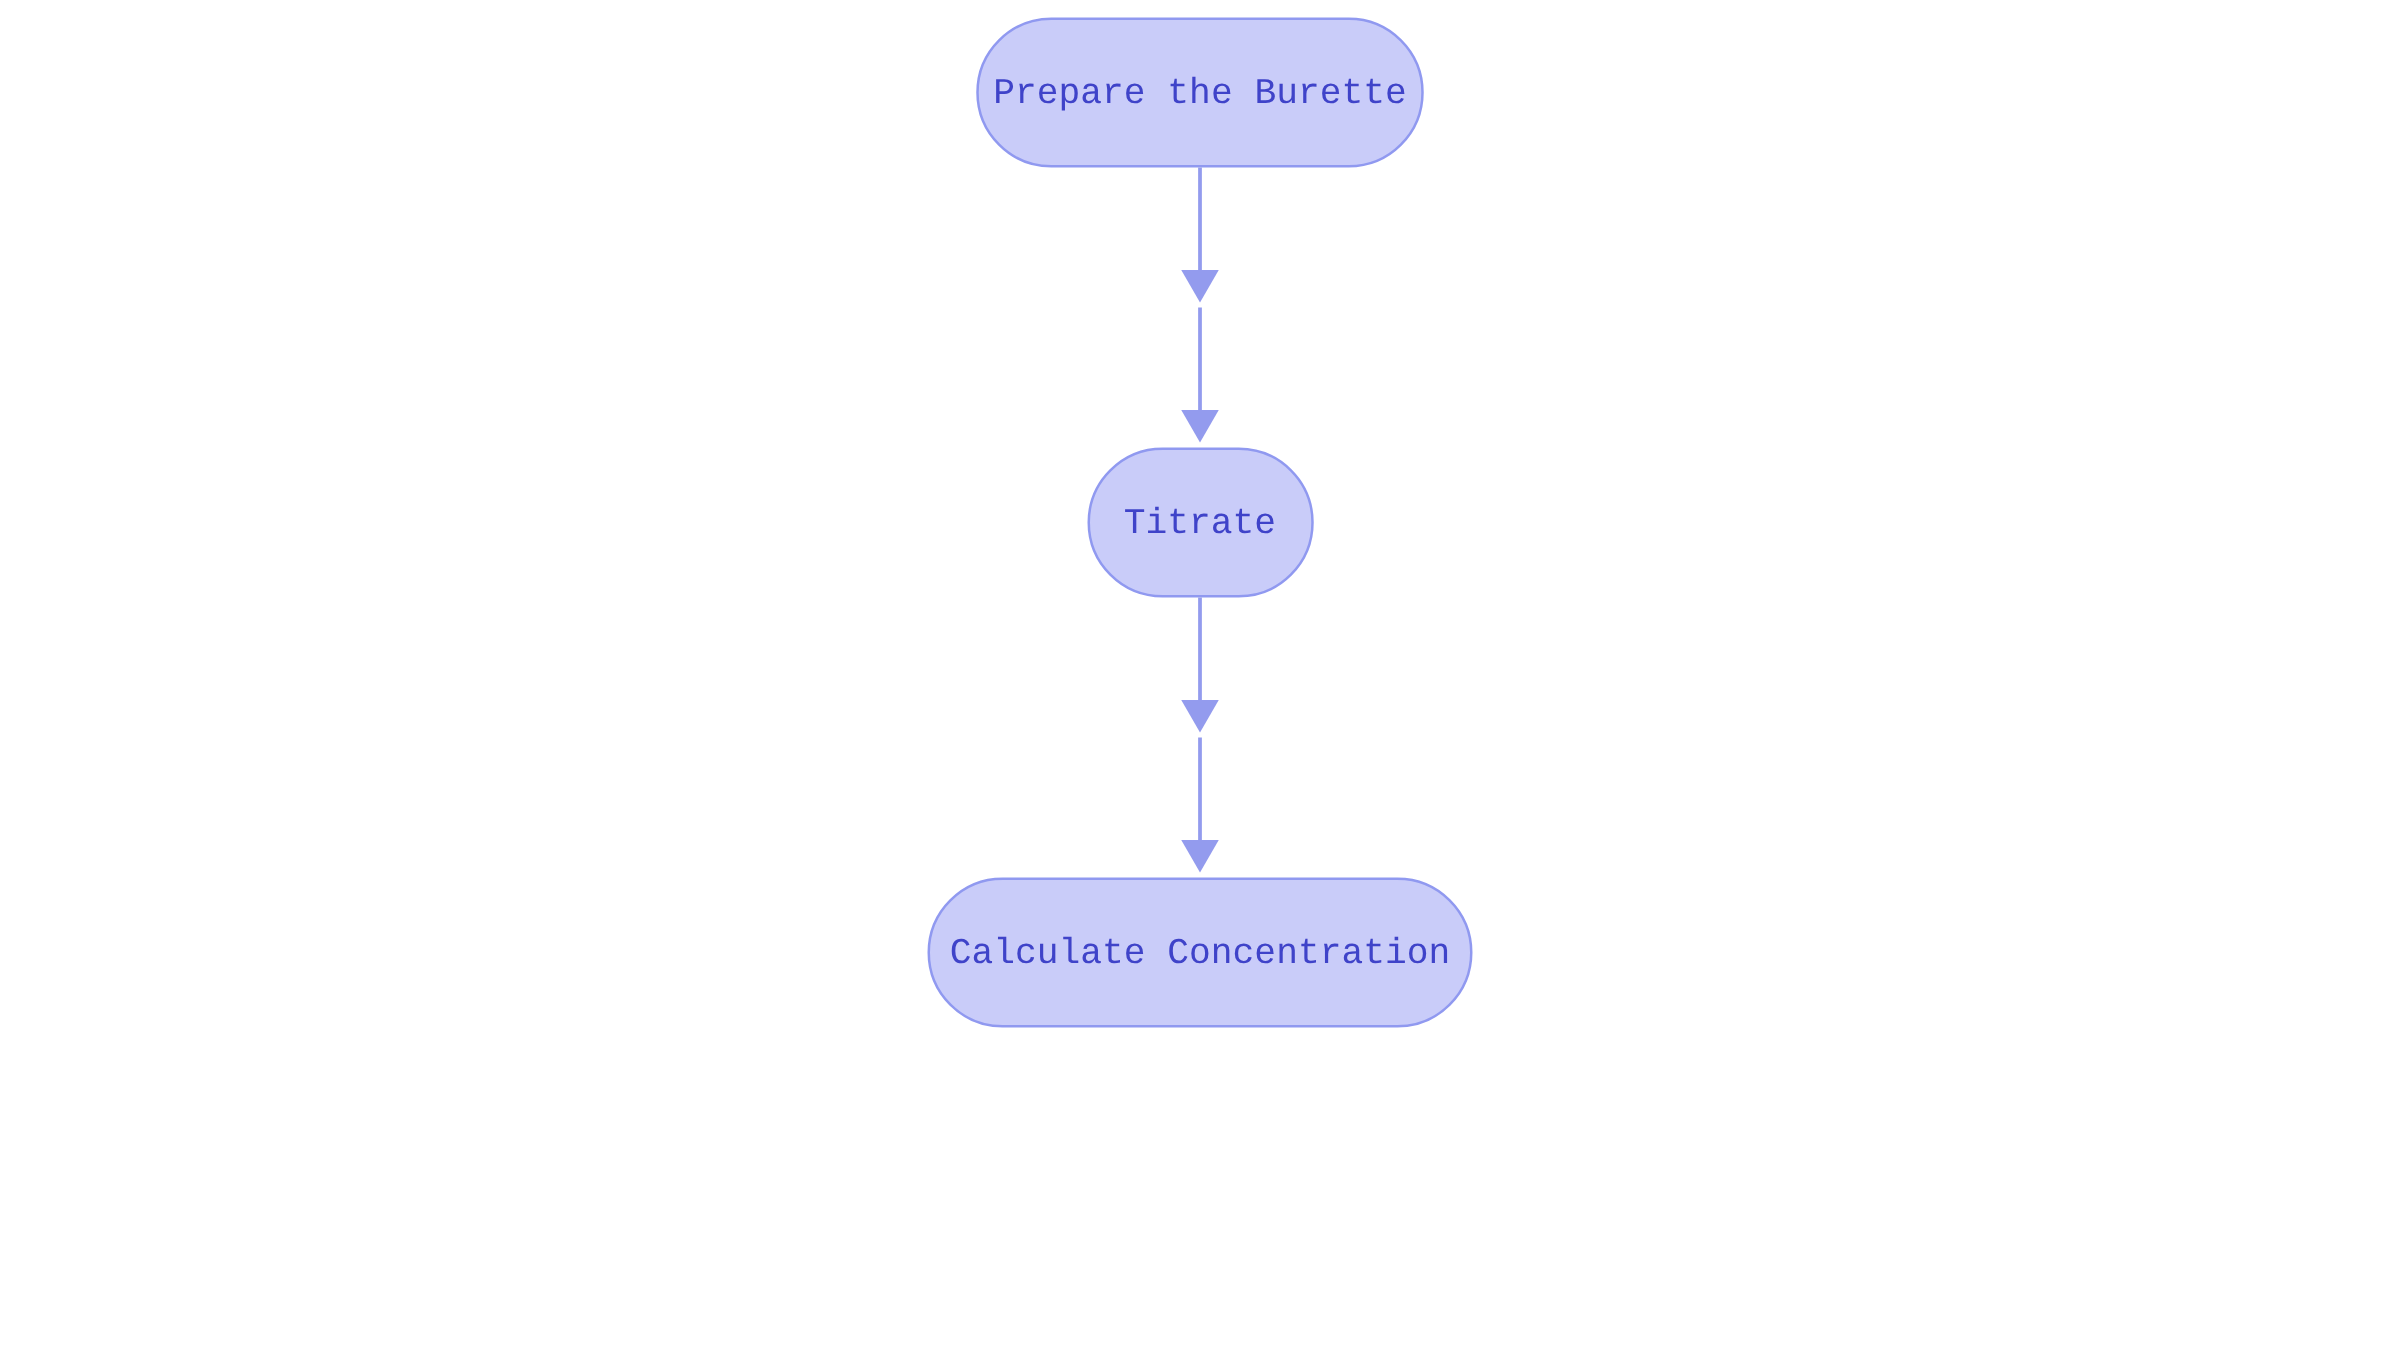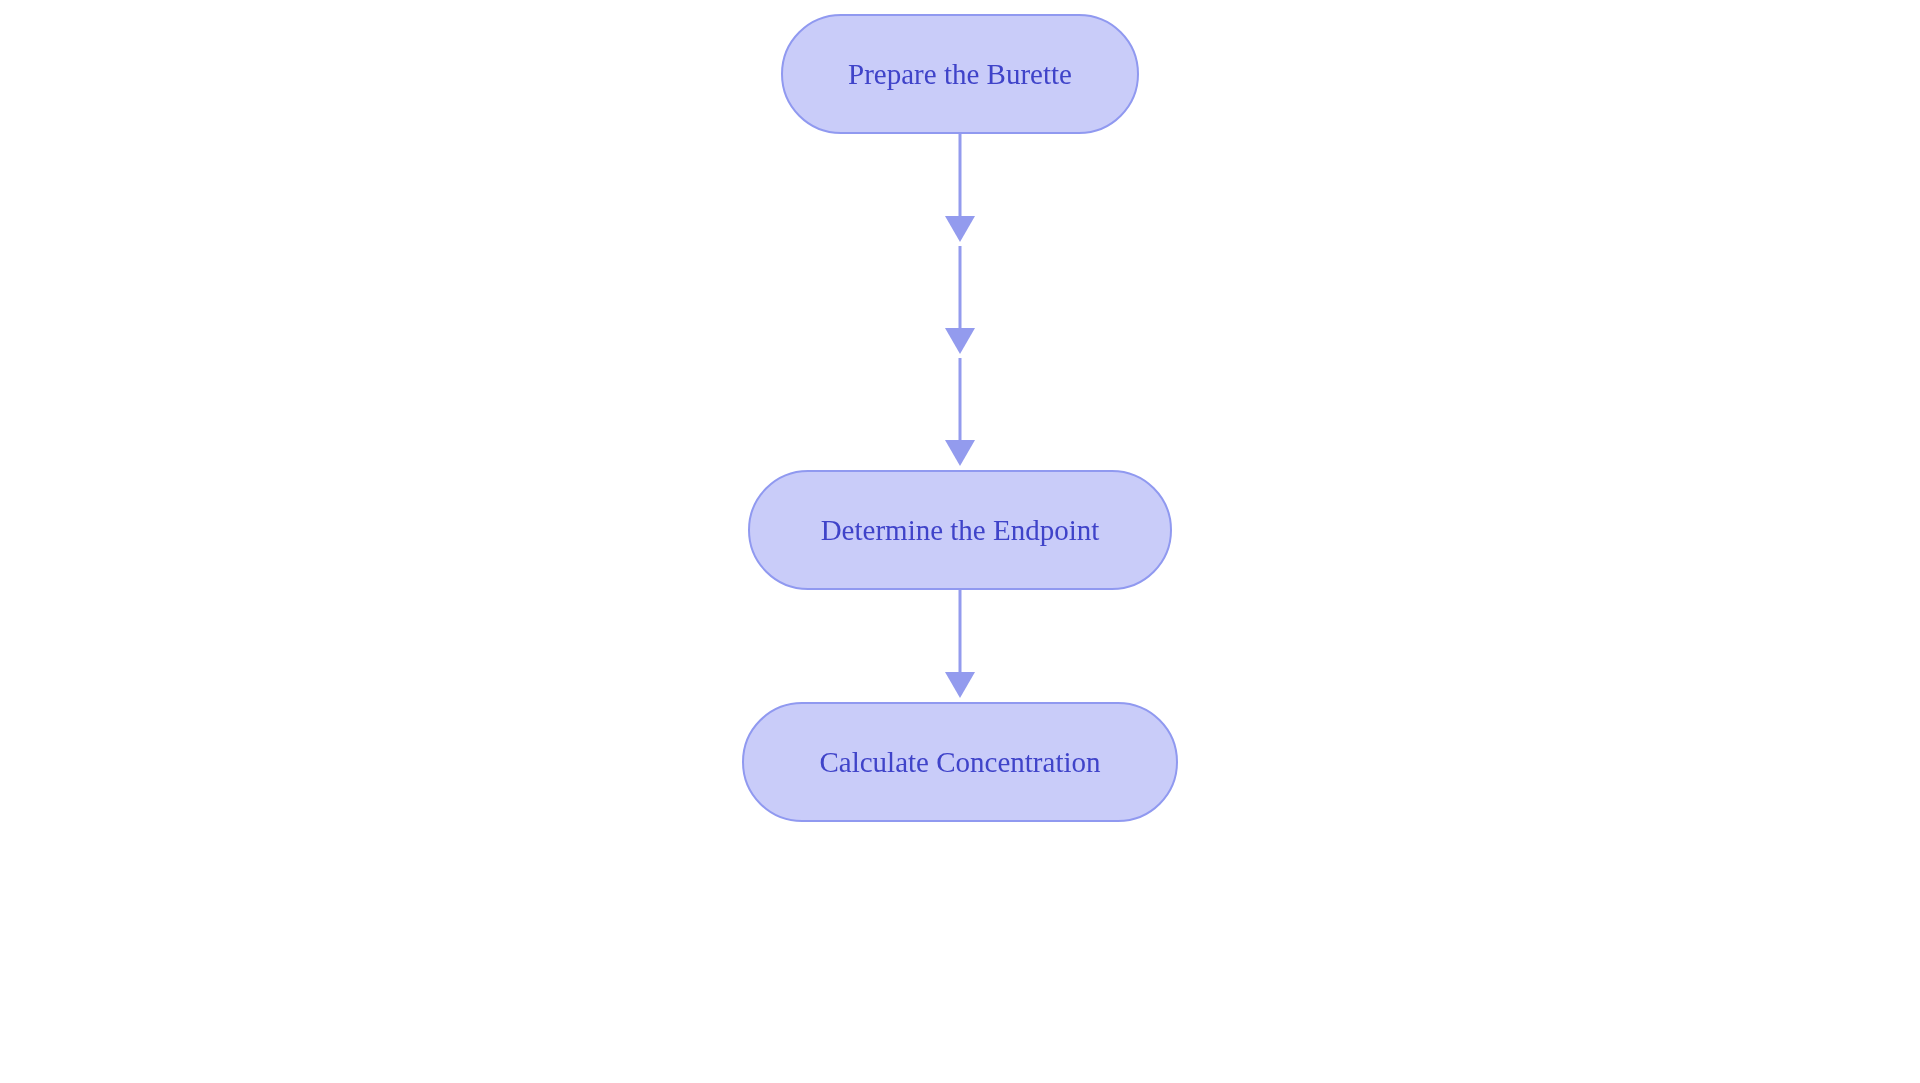--- a/index.html
+++ b/index.html
@@ -6,21 +6,21 @@
     margin: 0;
     padding: 0;
     background: #ffffff;
   }
   .canvas {
     position: relative;
     width: 1920px;
     height: 1083px;
     background: var(--background, #ffffff);
     overflow: hidden;
-    font-family: Liberation Serif, serif;
+    font-family: Liberation Mono, monospace;
   }
   .flow {
     position: absolute;
     top: 14px;
     left: 50%;
     transform: translateX(-50%);
     display: flex;
     flex-direction: column;
     align-items: center;
   }
@@ -85,29 +85,29 @@
       <div class="stem"></div>
       <div class="head"></div>
     </div>
 
 
     <div class="connector">
       <div class="stem"></div>
       <div class="head"></div>
     </div>
 
+    <div class="node node-3">
+      <span class="node-label">Titrate</span>
+    </div>
 
     <div class="connector">
       <div class="stem"></div>
       <div class="head"></div>
     </div>
 
-    <div class="node node-4">
-      <span class="node-label">Determine the Endpoint</span>
-    </div>
 
     <div class="connector">
       <div class="stem"></div>
       <div class="head"></div>
     </div>
 
     <div class="node node-5">
       <span class="node-label">Calculate Concentration</span>
     </div>
 

